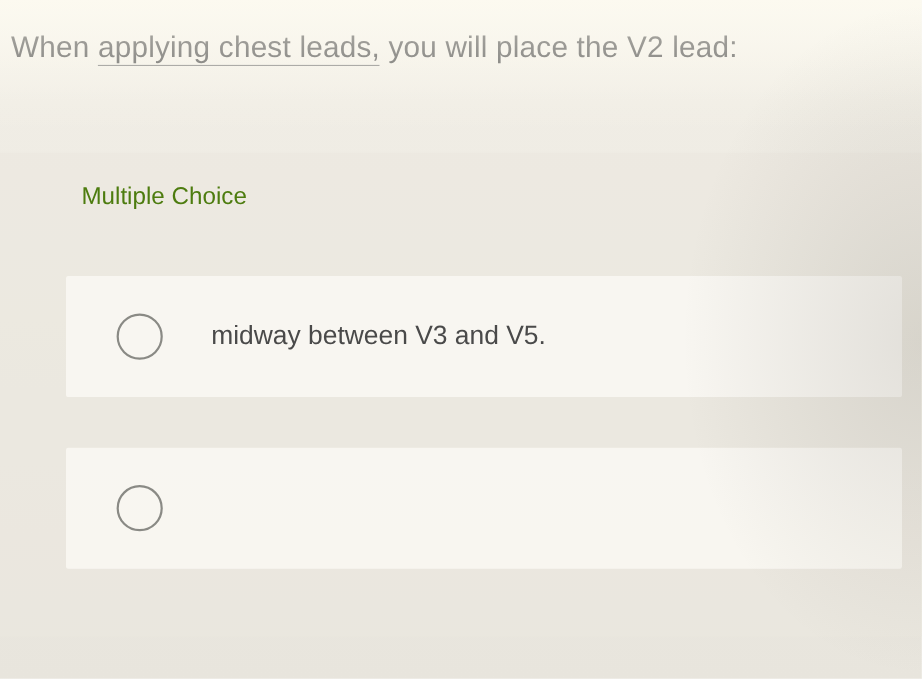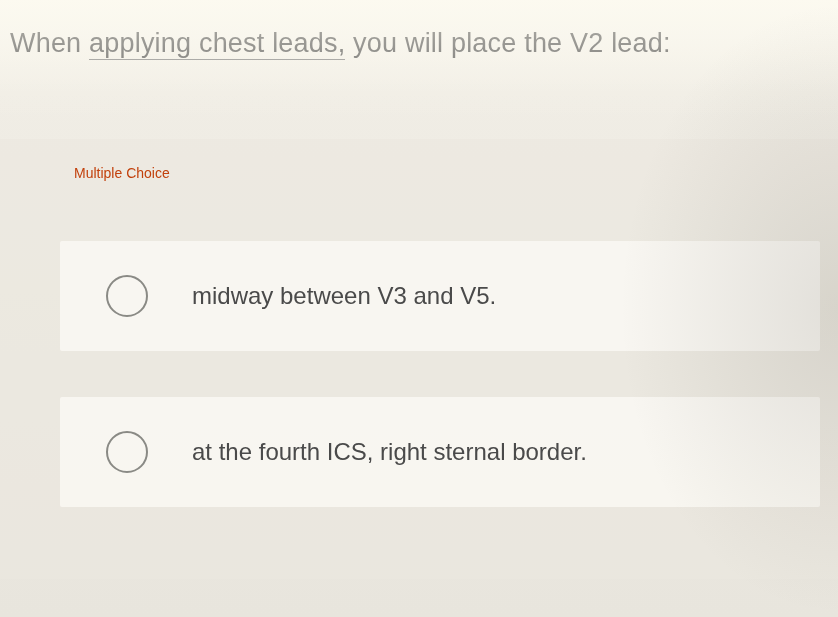--- a/index.html
+++ b/index.html
@@ -28,22 +28,22 @@
       border-bottom: 1px solid #888;
       padding-bottom: 1px;
     }
     .mc-container {
       margin-top: 70px;
       background: rgba(235, 232, 224, 0.6);
       padding: 20px 0 0 0;
       min-height: 440px;
     }
     .mc-heading {
-      font-size: 14px;
-      color: #c2410c;
+      font-size: 22px;
+      color: #4d7c0f;
       font-weight: 400;
       padding: 6px 0 0 74px;
       margin-bottom: 60px;
     }
     .option-card {
       background: rgba(250, 248, 243, 0.85);
       margin: 0 18px 46px 60px;
       padding: 34px 20px 34px 20px;
       display: flex;
       align-items: center;
@@ -100,15 +100,14 @@
 <div class="mc-container">
   <div class="mc-heading">Multiple Choice</div>
 
   <div class="option-card">
     <div class="radio-circle"></div>
     <div class="option-text">midway between V3 and V5.</div>
   </div>
 
   <div class="option-card">
     <div class="radio-circle"></div>
-    <div class="option-text">at the fourth ICS, right sternal border.</div>
   </div>
 </div>
 
 </body></html>

